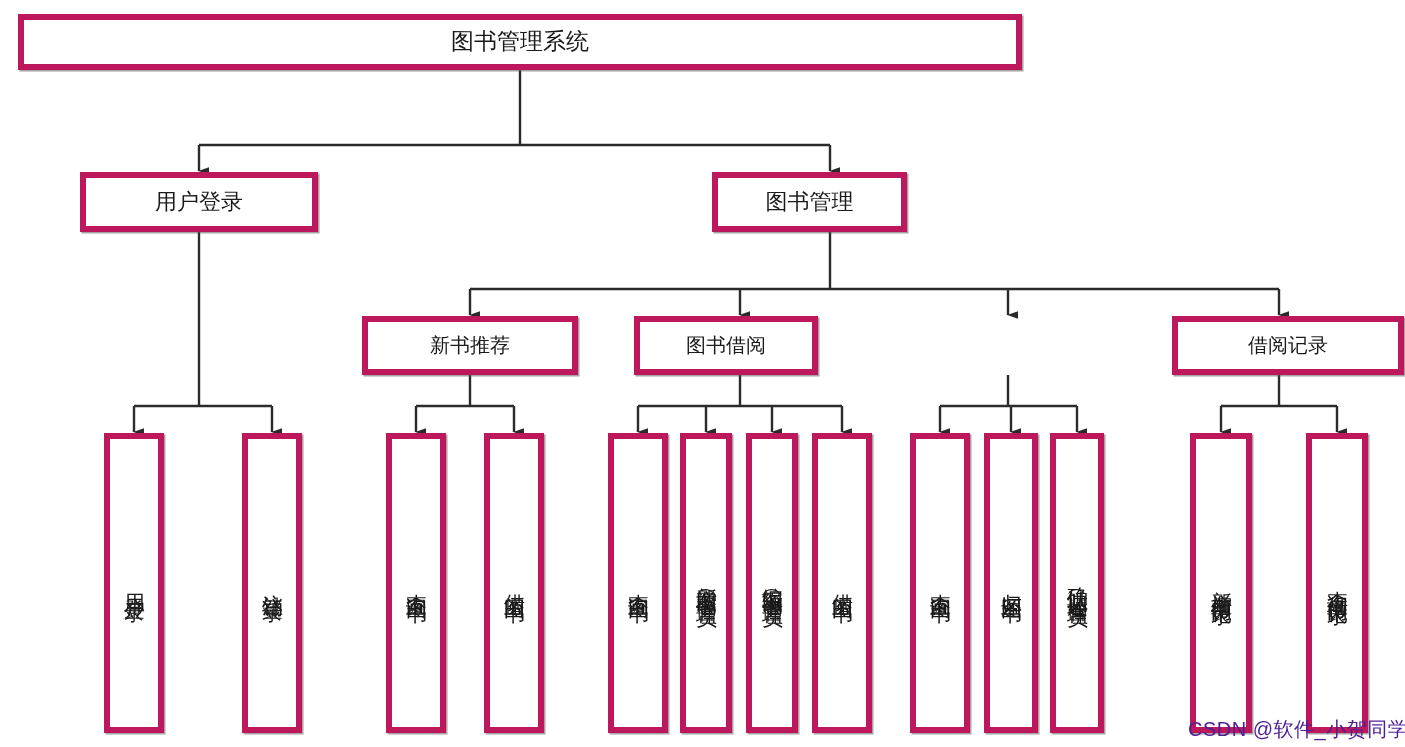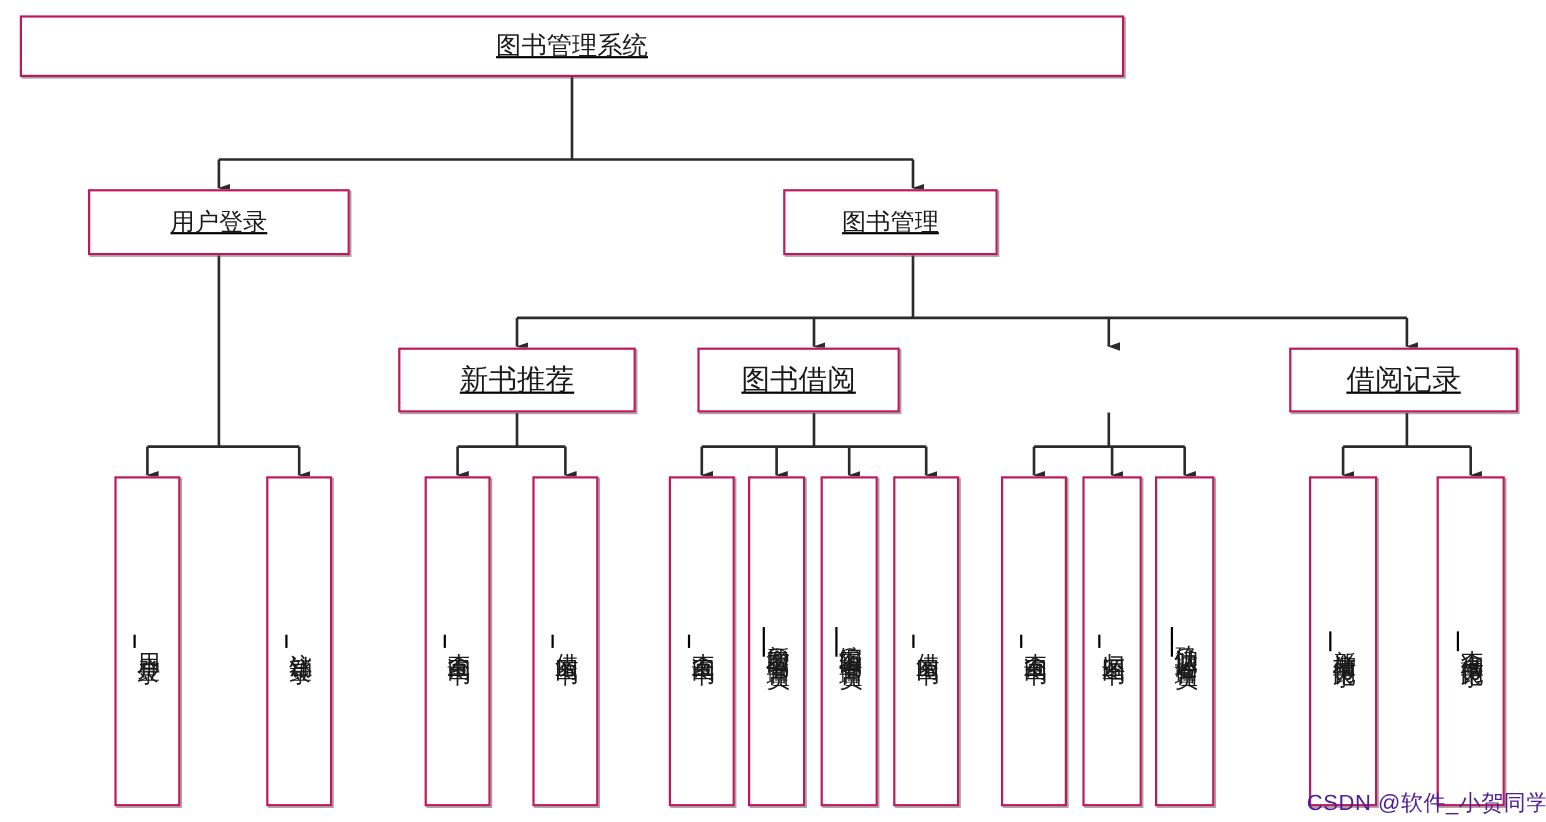--- a/index.html
+++ b/index.html
@@ -23,37 +23,36 @@
     left: 0;
     top: 0;
     width: 1405px;
     height: 747px;
     pointer-events: none;
   }
   .node {
     position: absolute;
     box-sizing: border-box;
     background: #ffffff;
-    border: 2px solid #be185d;
+    border: 6px solid #be185d;
     display: flex;
     align-items: center;
     justify-content: center;
     z-index: 3;
     box-shadow: 1.5px 1.5px 0 rgba(90,90,90,0.55);
-    text-decoration: underline;
   }
   .node-label {
     color: #1a1a1a;
     text-align: center;
     line-height: 1.18;
     white-space: nowrap;
   }
   .node.root .node-label { font-size: 23px; }
   .node.lvl2 .node-label { font-size: 22px; }
-  .node.lvl3 .node-label { font-size: 26px; }
+  .node.lvl3 .node-label { font-size: 20px; }
   .node.leaf {
     align-items: center;
     justify-content: center;
     padding: 6px 0;
   }
   .node.leaf .node-label {
     writing-mode: vertical-rl;
     text-orientation: upright;
     font-size: 21px;
     letter-spacing: 3px;
@@ -126,21 +125,21 @@
     </div>
     <div class="node lvl2" style="left: 712px; top: 172px; width: 195px; height: 60px;">
       <span class="node-label">图书管理</span>
     </div>
     <div class="node lvl3" style="left: 362px; top: 316px; width: 216px; height: 59px;">
       <span class="node-label">新书推荐</span>
     </div>
     <div class="node lvl3" style="left: 634px; top: 316px; width: 184px; height: 59px;">
       <span class="node-label">图书借阅</span>
     </div>
-    <div class="node lvl3" style="left: 1172px; top: 316px; width: 208px; height: 59px;">
+    <div class="node lvl3" style="left: 1172px; top: 316px; width: 232px; height: 59px;">
       <span class="node-label">借阅记录</span>
     </div>
     <div class="node leaf" style="left: 104px; top: 433px; width: 60px; height: 300px;">
       <span class="node-label">用户登录</span>
     </div>
     <div class="node leaf" style="left: 242px; top: 433px; width: 60px; height: 300px;">
       <span class="node-label">注销登录</span>
     </div>
     <div class="node leaf" style="left: 386px; top: 433px; width: 60px; height: 300px;">
       <span class="node-label">查询图书</span>

